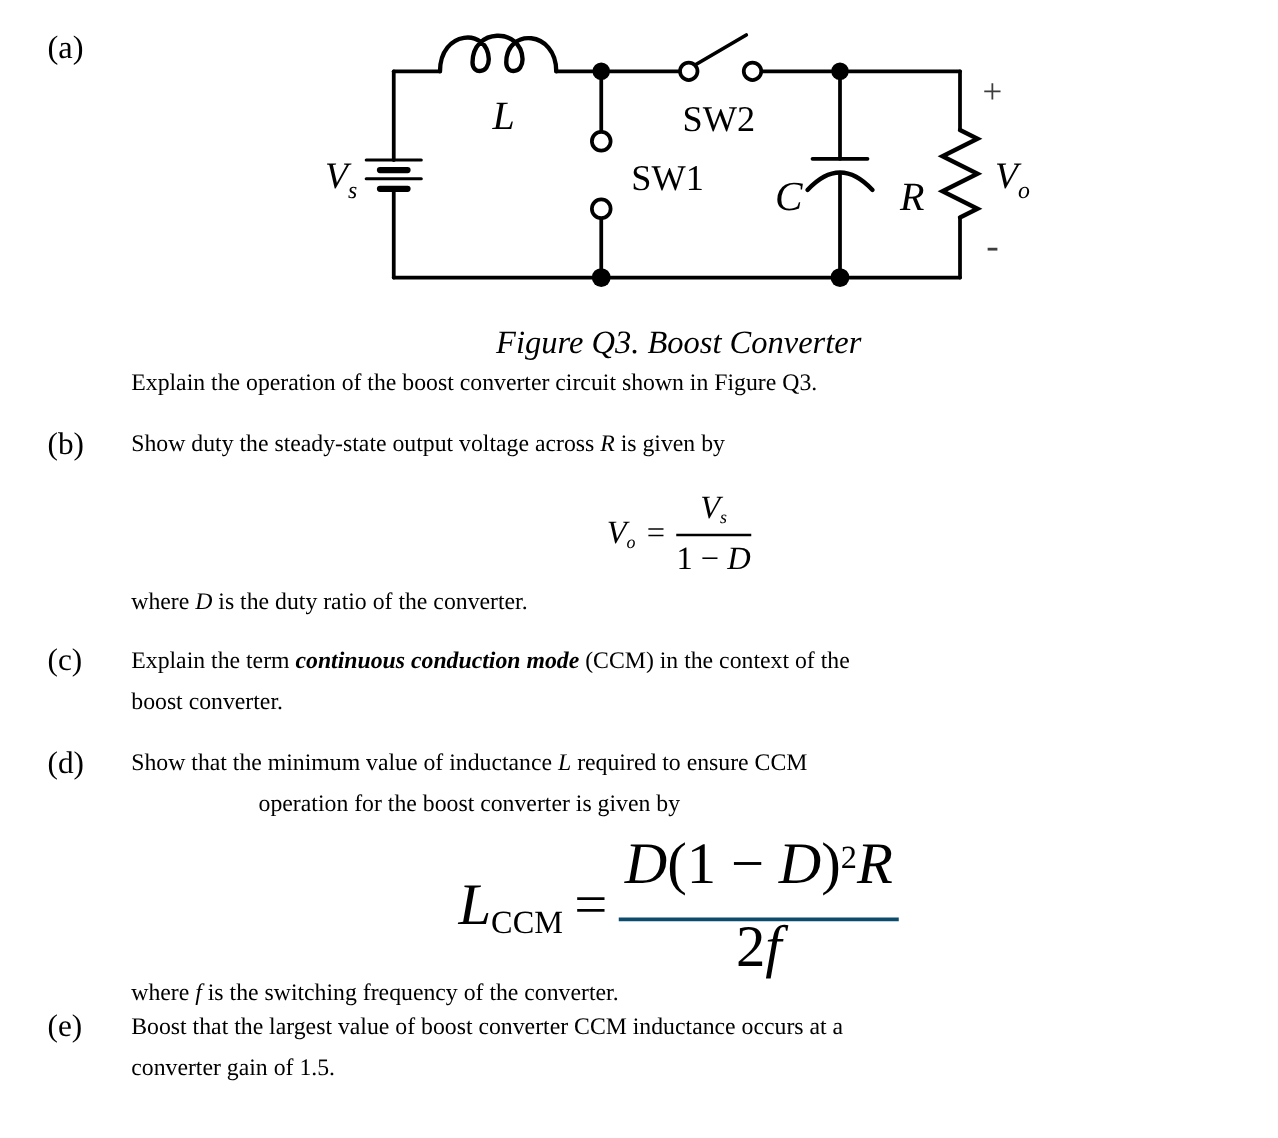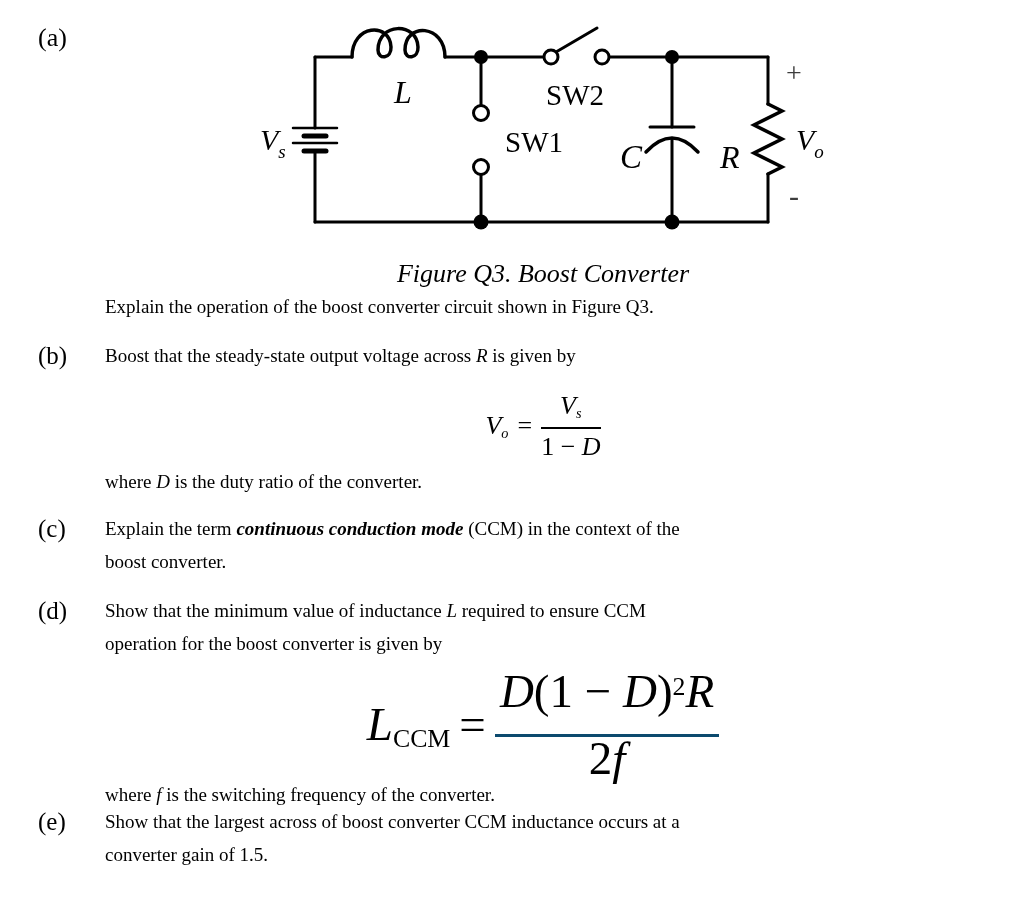--- a/index.html
+++ b/index.html
@@ -86,55 +86,55 @@
     <text x="796" y="150" font-size="30" font-style="italic"><tspan>V</tspan><tspan dy="8" font-size="19">o</tspan></text>
     <text x="786" y="82" font-size="28" fill="#3d3d3d">+</text>
     <text x="789" y="206" font-size="30" fill="#3d3d3d">-</text>
   </svg>
 
   <div class="caption" style="top:257px;font-style:italic;">Figure Q3. Boost Converter</div>
 
   <div class="qbody" style="top:290px;">Explain the operation of the boost converter circuit shown in Figure Q3.</div>
 
   <div class="qlabel" style="top:339px;font-size:25px;">(b)</div>
-  <div class="qbody" style="top:339px;"><span>Boost that the steady-state output voltage across </span><span class="it">R</span><span> is given by</span></div>
+  <div class="qbody" style="top:339px;"><span>Show duty the steady-state output voltage across </span><span class="it">R</span><span> is given by</span></div>
 
   <div class="formula f-b" style="top:387px;">
     <span class="lhs"><span class="it">V</span><sub class="it">o</sub></span>
     <span class="eq">=</span>
     <span class="frac">
       <span class="num"><span class="it">V</span><sub class="it">s</sub></span>
       <span class="den"><span>1 − </span><span class="it">D</span></span>
     </span>
   </div>
 
   <div class="qbody" style="top:465px;"><span>where </span><span class="it">D</span><span> is the duty ratio of the converter.</span></div>
 
   <div class="qlabel" style="top:512px;font-size:25px;">(c)</div>
   <div class="qbody" style="top:512px;">
     <div><span>Explain the term </span><span class="bi">continuous conduction mode</span><span> (CCM) in the context of the</span></div>
     <div>boost converter.</div>
   </div>
 
   <div class="qlabel" style="top:594px;font-size:25px;">(d)</div>
-  <div class="qbody" style="top:594px;">
+  <div class="qbody" style="top:594px;text-align:center;">
     <div><span>Show that the minimum value of inductance </span><span class="it">L</span><span> required to ensure CCM</span></div>
     <div>operation for the boost converter is given by</div>
   </div>
 
   <div class="formula f-d" style="top:668px;">
     <span class="lhs"><span class="it">L</span><sub>CCM</sub></span>
     <span class="eq">=</span>
     <span class="frac">
       <span class="num"><span class="it">D</span><span>(1 − </span><span class="it">D</span><span>)</span><sup>2</sup><span class="it">R</span></span>
       <span class="den"><span>2</span><span class="it">f</span></span>
     </span>
   </div>
 
   <div class="qbody" style="top:758px;margin-top:20px;"><span>where </span><span class="it">f</span><span> is the switching frequency of the converter.</span></div>
 
   <div class="qlabel" style="top:805px;font-size:25px;">(e)</div>
   <div class="qbody" style="top:805px;">
-    <div>Show that the largest across of boost converter CCM inductance occurs at a</div>
+    <div>Boost that the largest value of boost converter CCM inductance occurs at a</div>
     <div>converter gain of 1.5.</div>
   </div>
 
 </div>
 
 </body></html>

